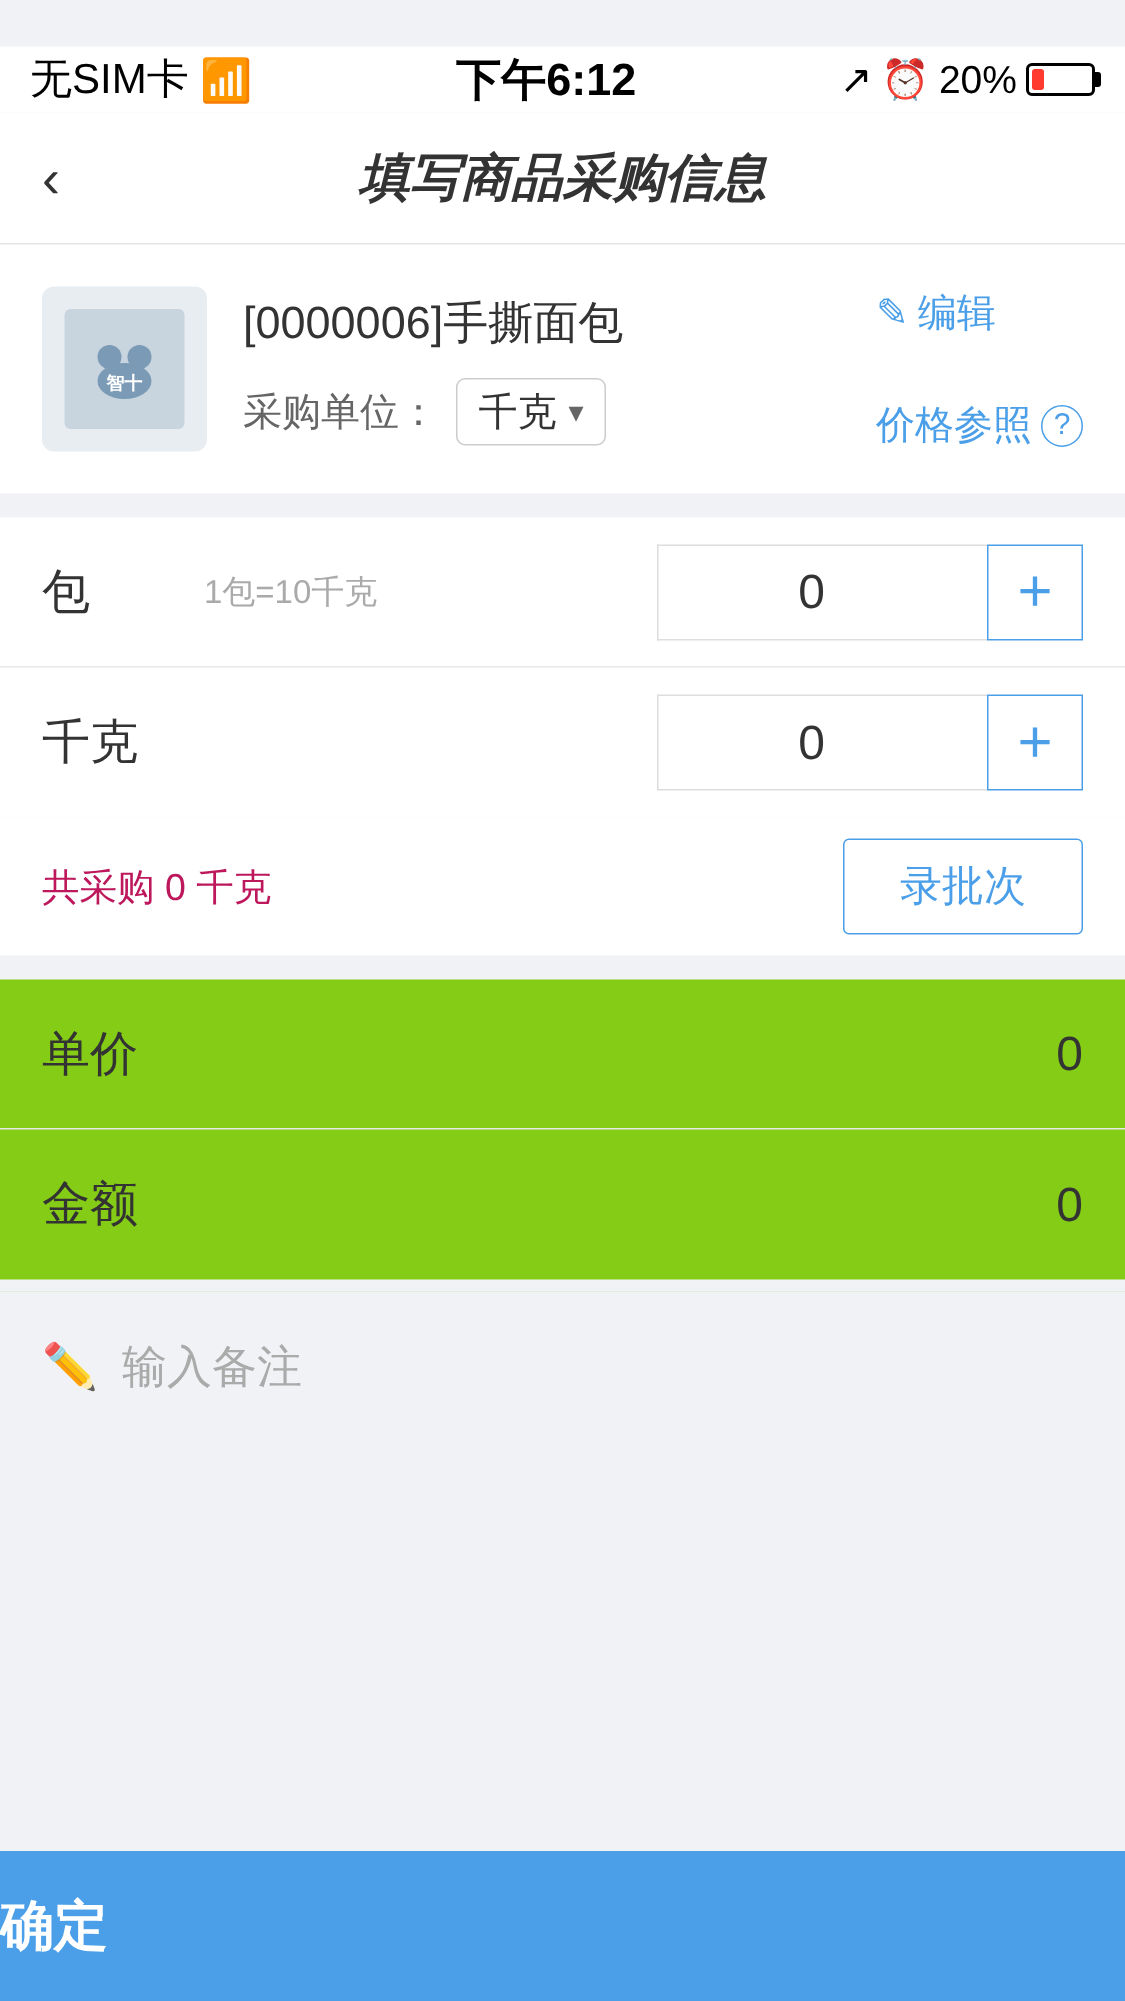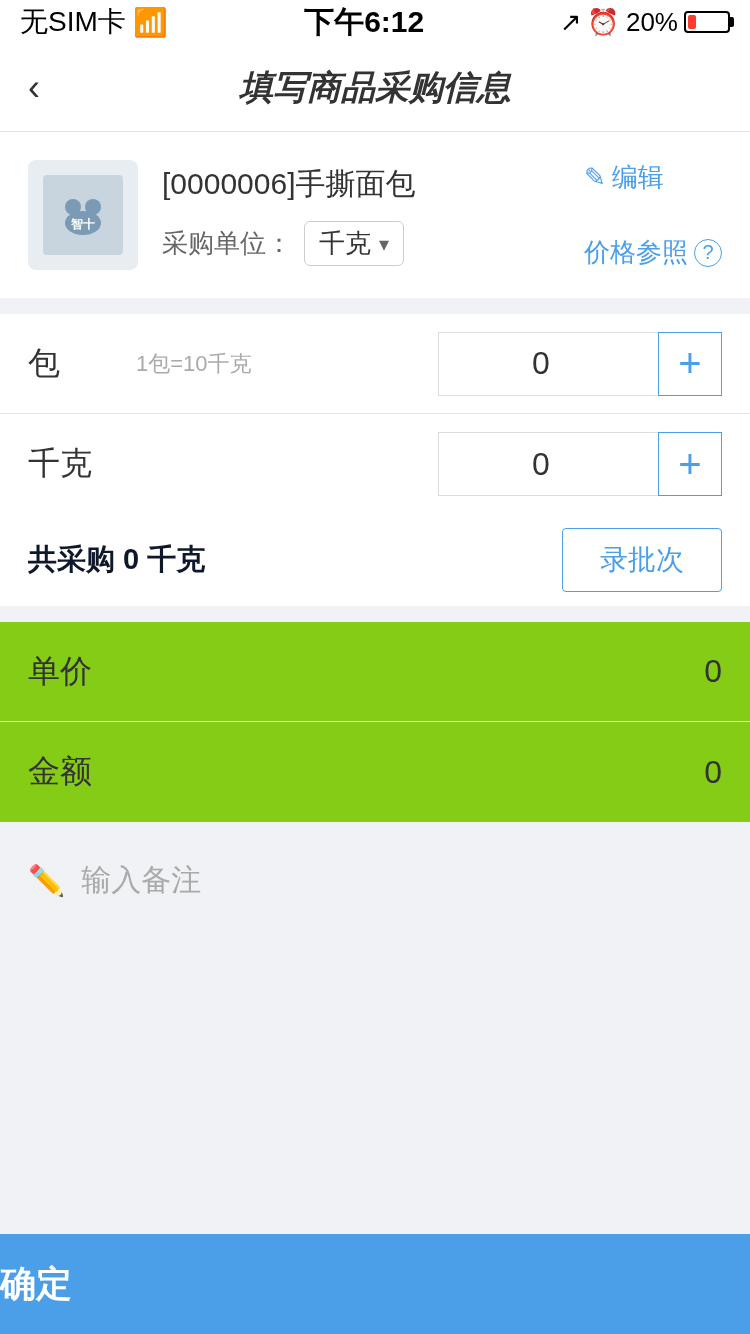--- a/index.html
+++ b/index.html
@@ -17,20 +17,21 @@
       width: 750px;
       height: 44px;
       background: #fff;
       display: flex;
       align-items: center;
       justify-content: space-between;
       padding: 0 20px;
       font-size: 28px;
       font-weight: 500;
       color: #000;
+      margin-top: 31px;
     }
     .status-left { display: flex; align-items: center; gap: 8px; }
     .status-center { font-size: 30px; font-weight: 600; }
     .status-right { display: flex; align-items: center; gap: 6px; font-size: 26px; }
     .battery-icon {
       width: 46px; height: 22px;
       border: 2px solid #000;
       border-radius: 4px;
       position: relative;
       display: inline-flex;
@@ -224,23 +225,22 @@
     
     .total-row {
       background: #fff;
       display: flex;
       align-items: center;
       padding: 0 28px;
       height: 100px;
       border-bottom: 8px solid #f0f2f5;
     }
     .total-label {
-      font-size: 29px;
-      color: #0f172a;
-      font-weight: bold;
+      font-size: 25px;
+      color: #be185d;
     }
     .batch-btn {
       margin-left: auto;
       width: 160px;
       height: 64px;
       border: 1px solid #4a9fe8;
       color: #4a9fe8;
       background: #fff;
       font-size: 28px;
       display: flex;

